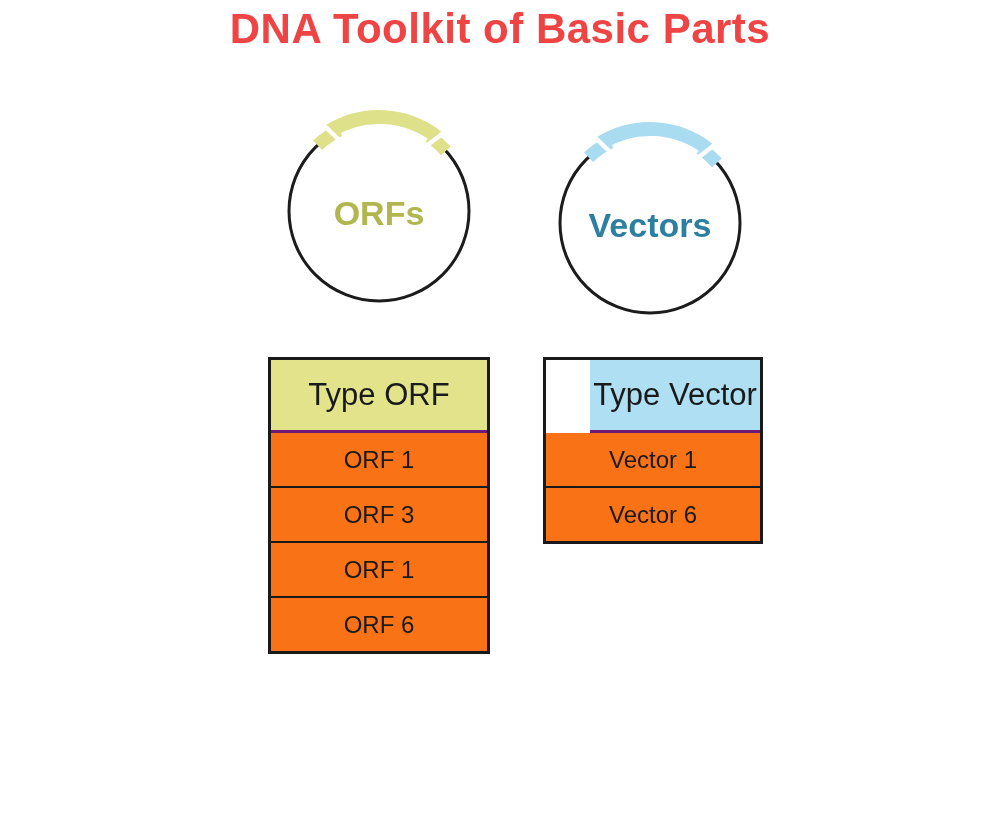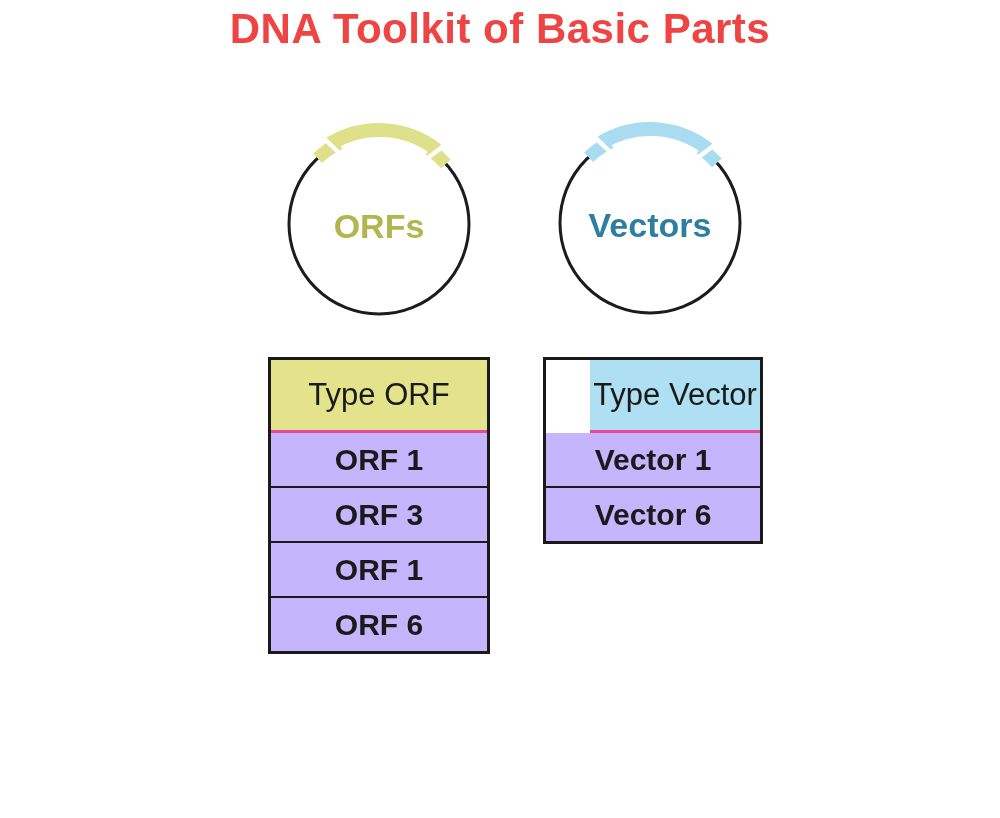--- a/index.html
+++ b/index.html
@@ -13,51 +13,50 @@
   .title {
     position: absolute;
     top: 5px; left: 0; width: 100%;
     text-align: center;
     font-size: 42px;
     font-weight: bold;
     color: #ef4444;
     letter-spacing: 0.5px;
   }
   .plasmid { position: absolute; width: 220px; height: 212px; }
-  .plasmid-orfs { left: 269px; top: 112px; }
+  .plasmid-orfs { left: 269px; top: 99px; }
   .plasmid-vectors { left: 540px; top: 111px; }
   .plasmid svg { display: block; width: 220px; height: 212px; }
   .plasmid text {
     font-family: "Liberation Sans", sans-serif;
     font-weight: bold;
     font-size: 34px;
   }
   .dtable {
     position: absolute;
     box-sizing: border-box;
     border: 3px solid #1a1a1a;
     background: #ffffff;
   }
   .table-orf    { left: 268px; top: 357px; width: 222px; }
   .table-vector { left: 543px; top: 357px; width: 220px; }
   .t-header {
     height: 70px;
-    border-bottom: 3px solid #ec4899;
+    border-bottom: 3px solid #701a75;
     display: flex; align-items: center; justify-content: center;
     font-size: 31px;
     color: #1a1a1a;
   }
   .t-row {
     height: 53px;
     border-top: 2px solid #1a1a1a;
     display: flex; align-items: center; justify-content: center;
-    font-size: 30px;
+    font-size: 24px;
     color: #1a1a1a;
-    background: #c4b5fd;
-    font-weight: bold;
+    background: #f97316;
   }
   .t-rows .t-row:first-child { border-top: none; }
 </style>
 </head>
 <body>
 
 <div class="title">DNA Toolkit of Basic Parts</div>
 
 <div class="plasmid plasmid-orfs">
   <svg viewBox="0 0 220 212">

